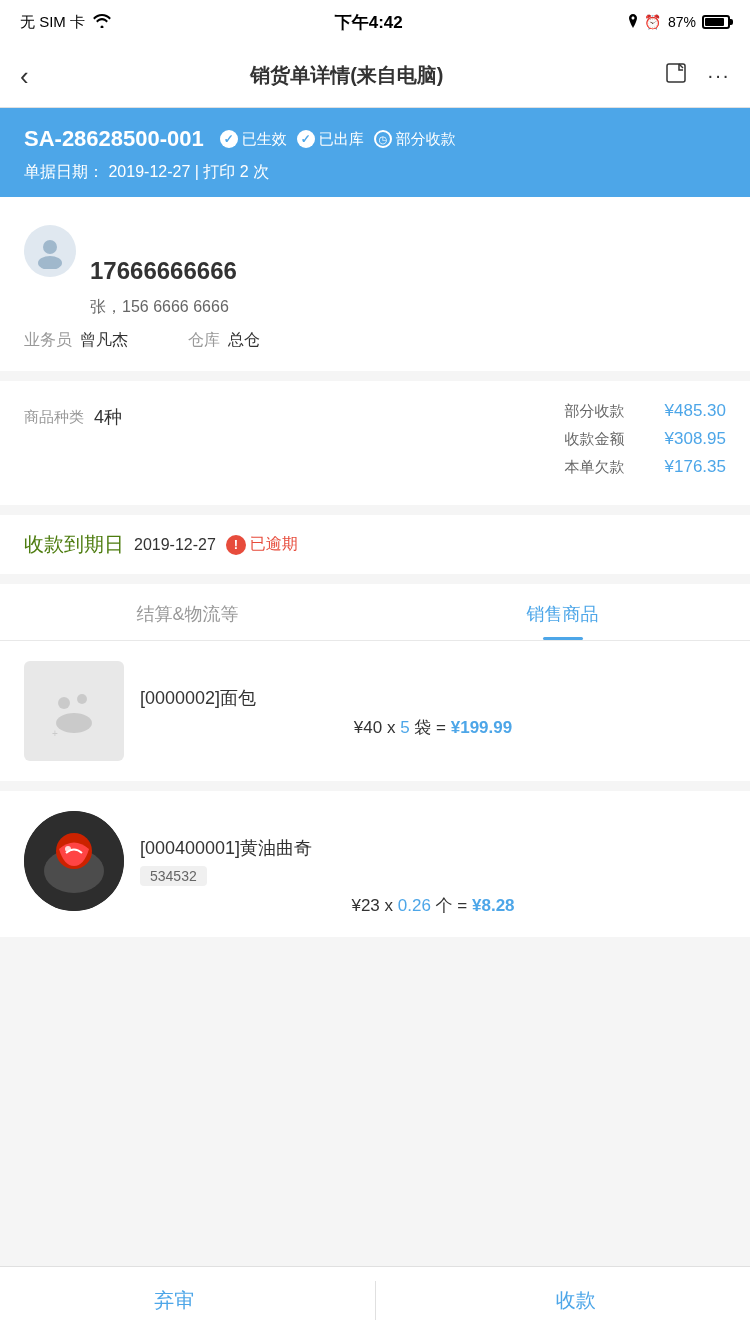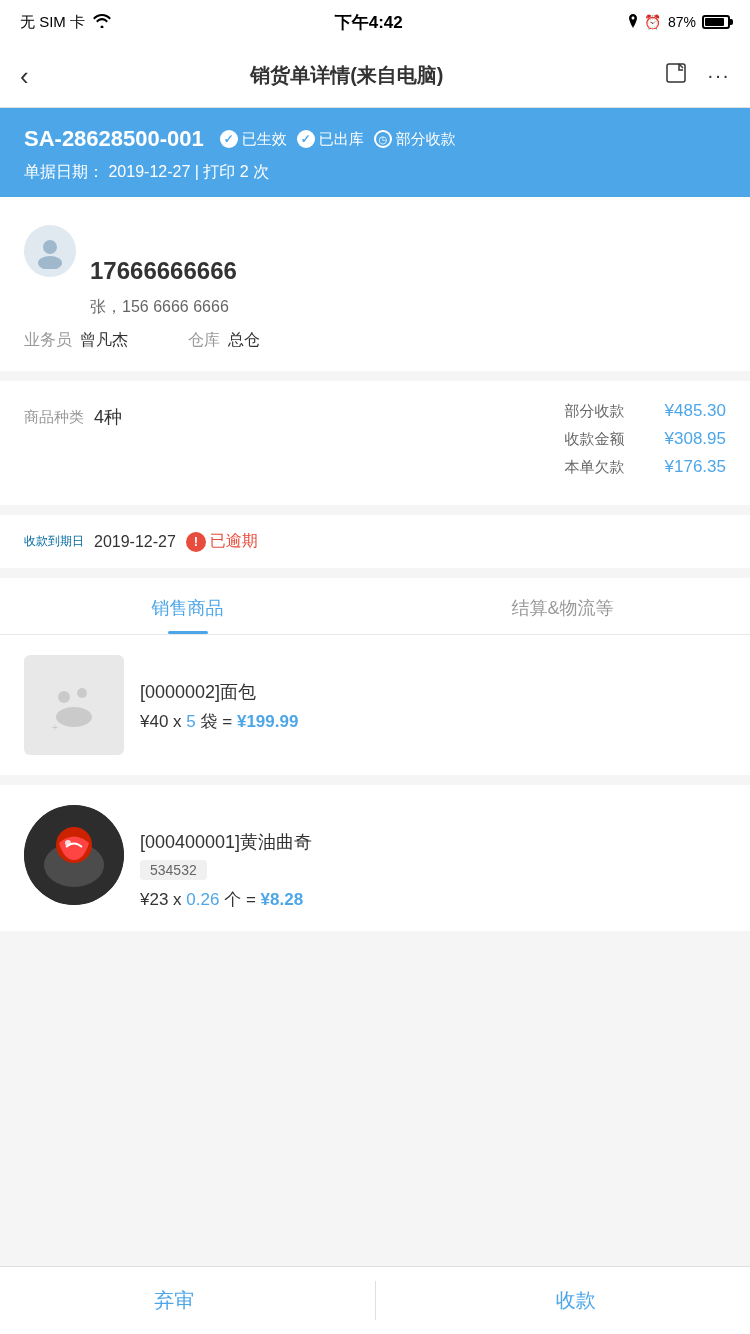--- a/index.html
+++ b/index.html
@@ -167,21 +167,21 @@
 
     
     .due-section {
       background: #fff;
       padding: 16px 24px;
       margin-bottom: 10px;
       display: flex;
       align-items: center;
       gap: 10px;
     }
-    .due-label { font-size: 12px; color: #0369a1; }
+    .due-label { font-size: 20px; color: #4d7c0f; }
     .due-date { font-size: 16px; color: #333; }
     .overdue-badge {
       display: flex; align-items: center; gap: 4px;
       background: transparent;
     }
     .overdue-icon {
       width: 20px; height: 20px; border-radius: 50%;
       background: #e74c3c;
       display: flex; align-items: center; justify-content: center;
       color: #fff; font-size: 13px; font-weight: 700;
@@ -250,20 +250,21 @@
       background: #f0f0f0;
       border-radius: 4px;
       padding: 2px 10px;
       font-size: 14px;
       color: #666;
       margin-bottom: 8px;
     }
     .product-price-row {
       font-size: 17px;
       color: #333;
+      text-align: center;
     }
     .product-qty { color: #4da6e8; }
     .product-total { color: #4da6e8; font-weight: 600; }
 
     
     .bottom-bar {
       position: fixed;
       bottom: 0; left: 0; right: 0;
       width: 750px;
       height: 68px;
@@ -402,25 +403,25 @@
 <div class="due-section">
   <span class="due-label">收款到期日</span>
   <span class="due-date">2019-12-27</span>
   <div class="overdue-badge">
     <span class="overdue-icon">!</span>
     <span class="overdue-text">已逾期</span>
   </div>
 </div>
 
 <div class="tabs-bar">
+  <div class="tab">
+    <span>结算&amp;物流等</span>
+  </div>
   <div class="tab active">
     <span>销售商品</span>
-  </div>
-  <div class="tab">
-    <span>结算&amp;物流等</span>
   </div>
 </div>
 
 <div class="products-section">
 
   <div class="product-item">
     <div class="product-image">
       <svg class="product-img-placeholder" viewBox="0 0 60 60">
         <circle cx="20" cy="22" r="6" fill="#888"></circle>
         <circle cx="38" cy="18" r="5" fill="#888"></circle>

